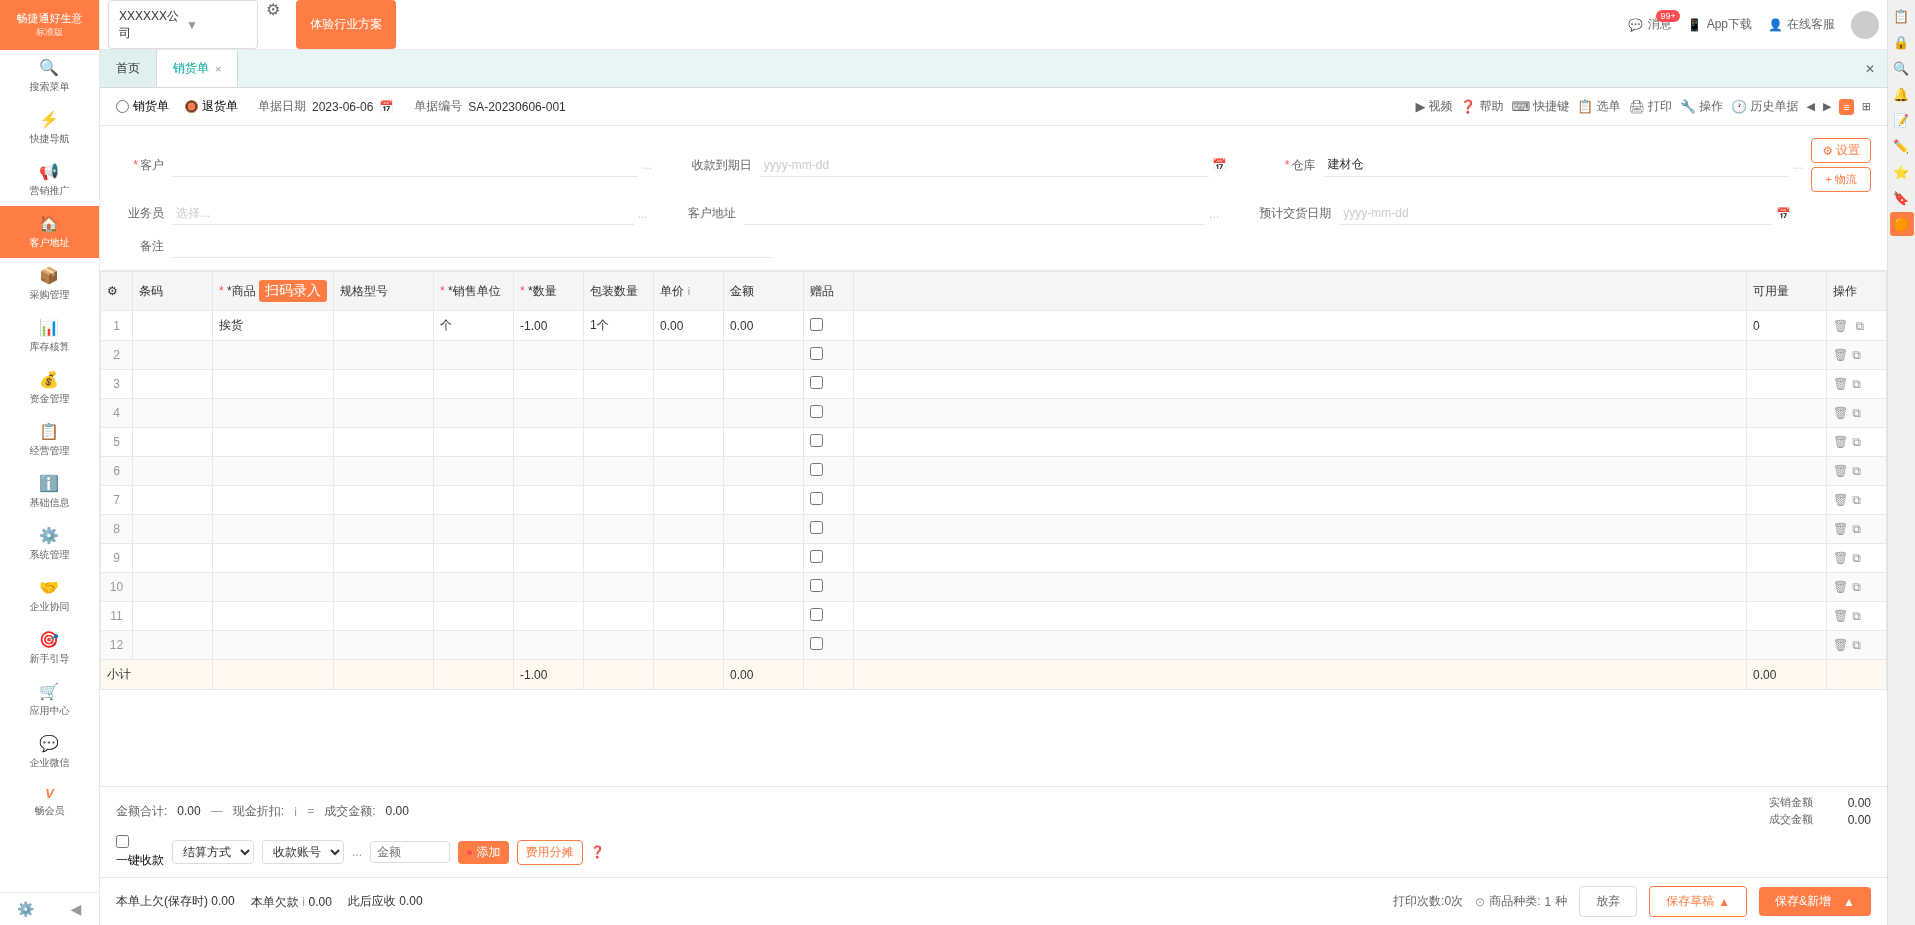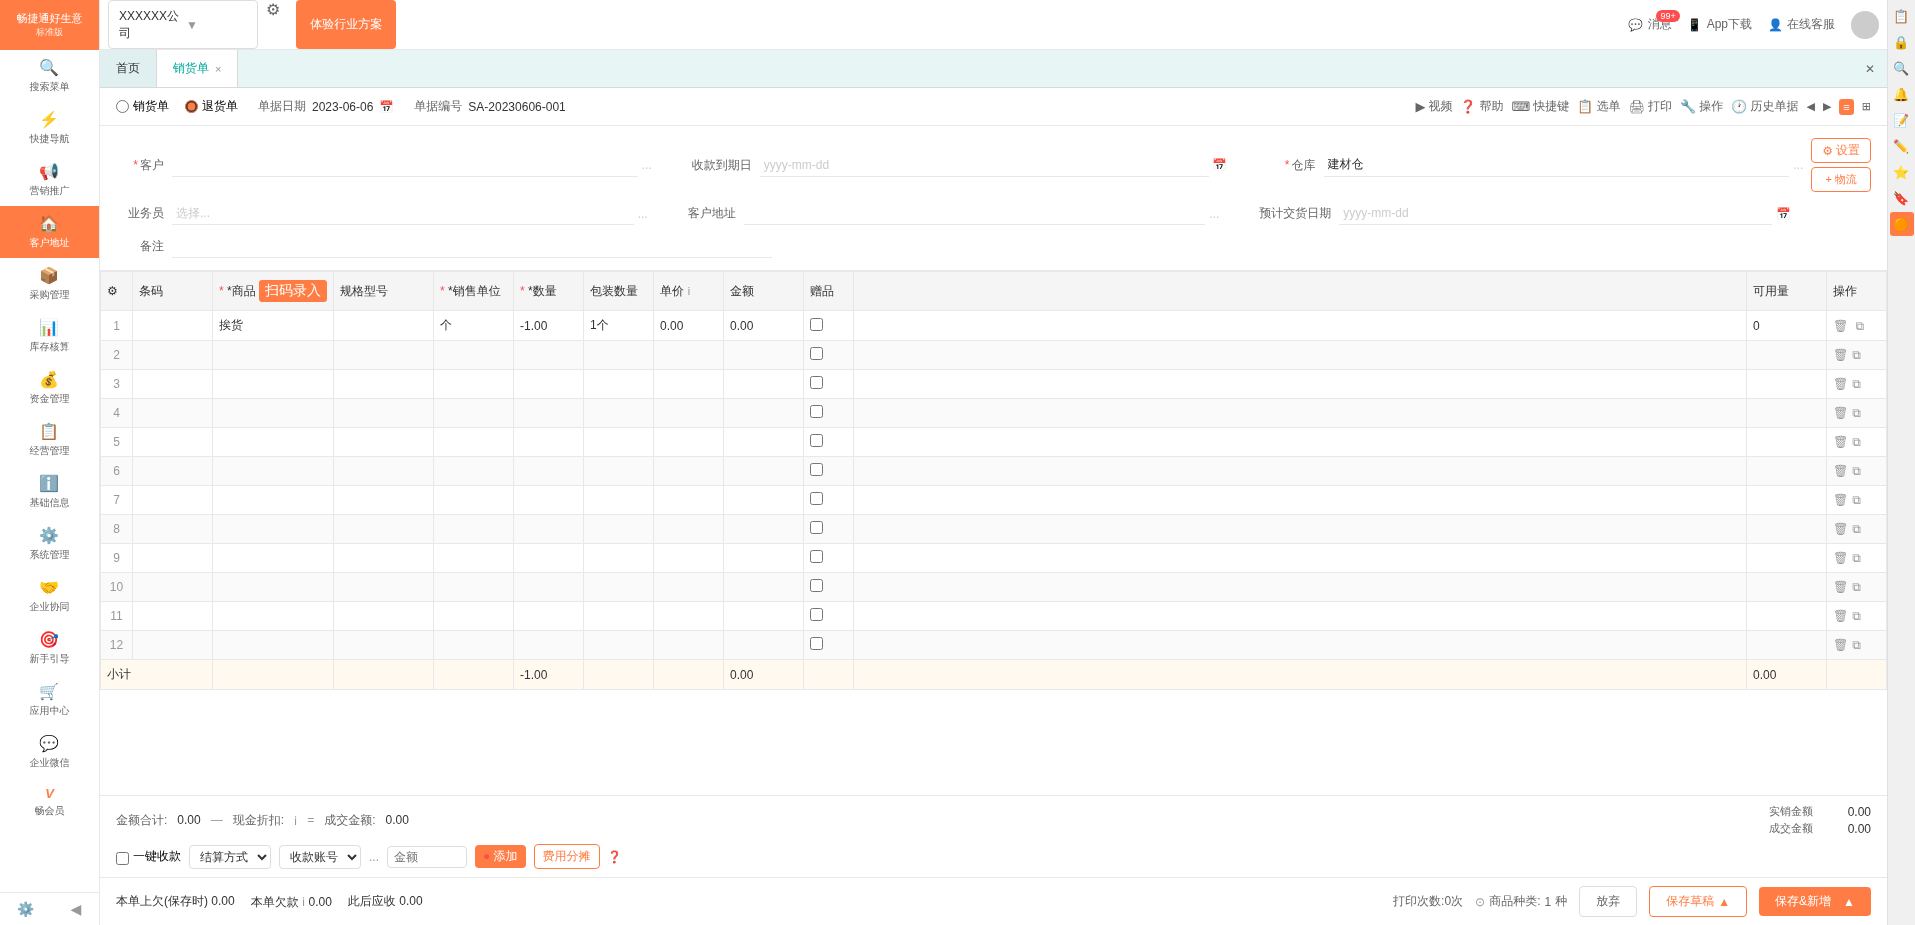--- a/index.html
+++ b/index.html
@@ -82,21 +82,21 @@
     .red-text { color: #ff4d4f; }
     .subtotal-row td { background: #fff9f0 !important; font-weight: 500; }
 
     
     .bottom-area { background: #fff; border-top: 1px solid #e8e8e8; padding: 8px 16px; flex-shrink: 0; }
     .amount-row { display: flex; align-items: center; gap: 10px; margin-bottom: 8px; }
     .amount-label { color: #666; }
     .amount-value { color: #333; font-weight: 500; }
     .divider-line { color: #999; }
     .payment-row { display: flex; align-items: center; gap: 8px; }
-    .checkbox-label { display: flex; align-items: flex-end; gap: 4px; }
+    .checkbox-label { display: flex; align-items: flex-start; gap: 4px; flex-direction: column; }
     .select-input { border: 1px solid #ddd; border-radius: 4px; padding: 3px 6px; background: #fff; color: #333; }
     .text-input { border: 1px solid #ddd; border-radius: 4px; padding: 3px 6px; color: #333; }
     .add-btn { background: #ff7d45; color: #fff; border: none; border-radius: 4px; padding: 3px 8px; cursor: pointer; }
     .expense-btn { background: #fff; color: #ff7d45; border: 1px solid #ff7d45; border-radius: 4px; padding: 3px 8px; cursor: pointer; }
     .help-icon { color: #999; cursor: pointer; }
 
     
     .footer-bar { background: #fff; border-top: 1px solid #e8e8e8; display: flex; align-items: center; padding: 8px 16px; flex-shrink: 0; gap: 20px; }
     .footer-info { display: flex; align-items: center; gap: 16px; flex: 1; }
     .footer-item { color: #666; }

